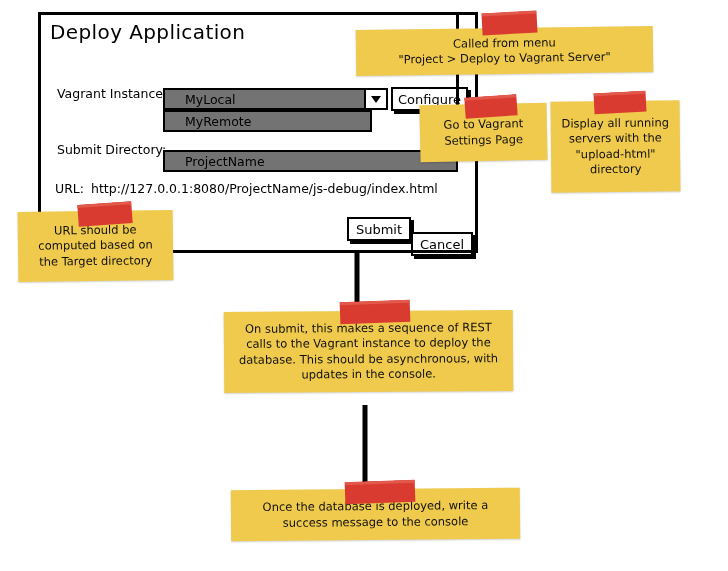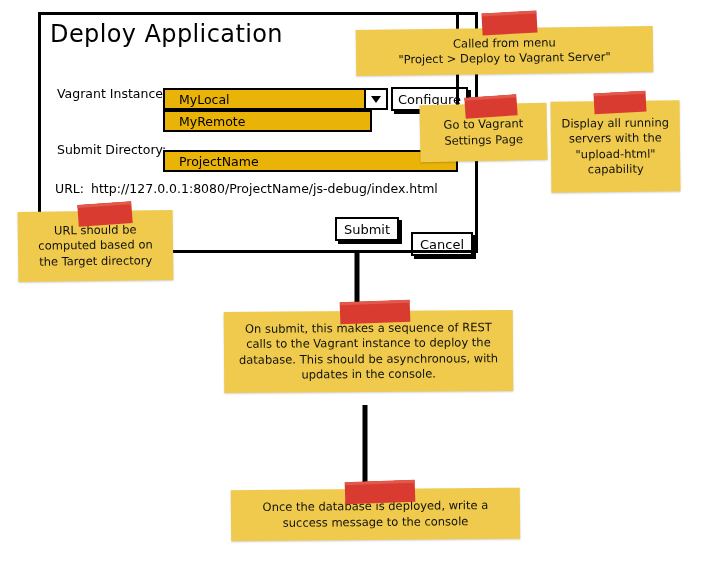--- a/index.html
+++ b/index.html
@@ -25,46 +25,46 @@
     height: 241px;
     border: 3px solid #000000;
     box-sizing: border-box;
     background: transparent;
   }
 
   #dialog-title {
     position: absolute;
     left: 50px;
     top: 20px;
-    font-size: 24px;
+    font-size: 20px;
     letter-spacing: 0.4px;
     color: #000000;
     white-space: nowrap;
   }
 
   
   .form-label {
     position: absolute;
     font-size: 12.5px;
     color: #000000;
     white-space: nowrap;
   }
   #label-vagrant-instance { left: 57px; top: 86px; }
   #label-target-directory { left: 57px; top: 142px; }
 
   .text-box {
     position: absolute;
     border: 2.5px solid #000000;
-    background: #eab308;
+    background: #737373;
     box-sizing: border-box;
     font-size: 12.5px;
     color: #000000;
     display: flex;
     align-items: center;
-    padding-left: 14px;
+    padding-left: 20px;
     white-space: nowrap;
   }
 
   #select-vagrant-instance {
     left: 163px;
     top: 88px;
     width: 225px;
     height: 22px;
     padding-right: 22px;
   }
@@ -121,21 +121,21 @@
     box-sizing: border-box;
     font-size: 13px;
     color: #000000;
     display: flex;
     align-items: center;
     justify-content: center;
     box-shadow: 3px 3px 0 #000000;
     white-space: nowrap;
   }
   #btn-configure { left: 391px; top: 87px; width: 77px; height: 24px; }
-  #btn-submit    { left: 335px; top: 217px; width: 64px; height: 24px; }
+  #btn-submit    { left: 347px; top: 217px; width: 64px; height: 24px; }
   #btn-cancel    { left: 411px; top: 232px; width: 62px; height: 24px; }
 
   
   .connector-v {
     position: absolute;
     width: 2.5px;
     background: #000000;
   }
   .connector-h {
     position: absolute;
@@ -313,21 +313,21 @@
 <div class="sticky" id="note-go-to-settings">
   <span class="line">Go to Vagrant</span>
   <span class="line">Settings Page</span>
 </div>
 <div class="tape" id="tape-go-to-settings"></div>
 
 <div class="sticky" id="note-display-running">
   <span class="line">Display all running</span>
   <span class="line">servers with the</span>
   <span class="line">"upload-html"</span>
-  <span class="line">capability</span>
+  <span class="line">directory</span>
 </div>
 <div class="tape" id="tape-display-running"></div>
 
 <div class="sticky" id="note-url-computed">
   <span class="line">URL should be</span>
   <span class="line">computed based on</span>
   <span class="line">the Target directory</span>
 </div>
 <div class="tape" id="tape-url-computed"></div>
 

